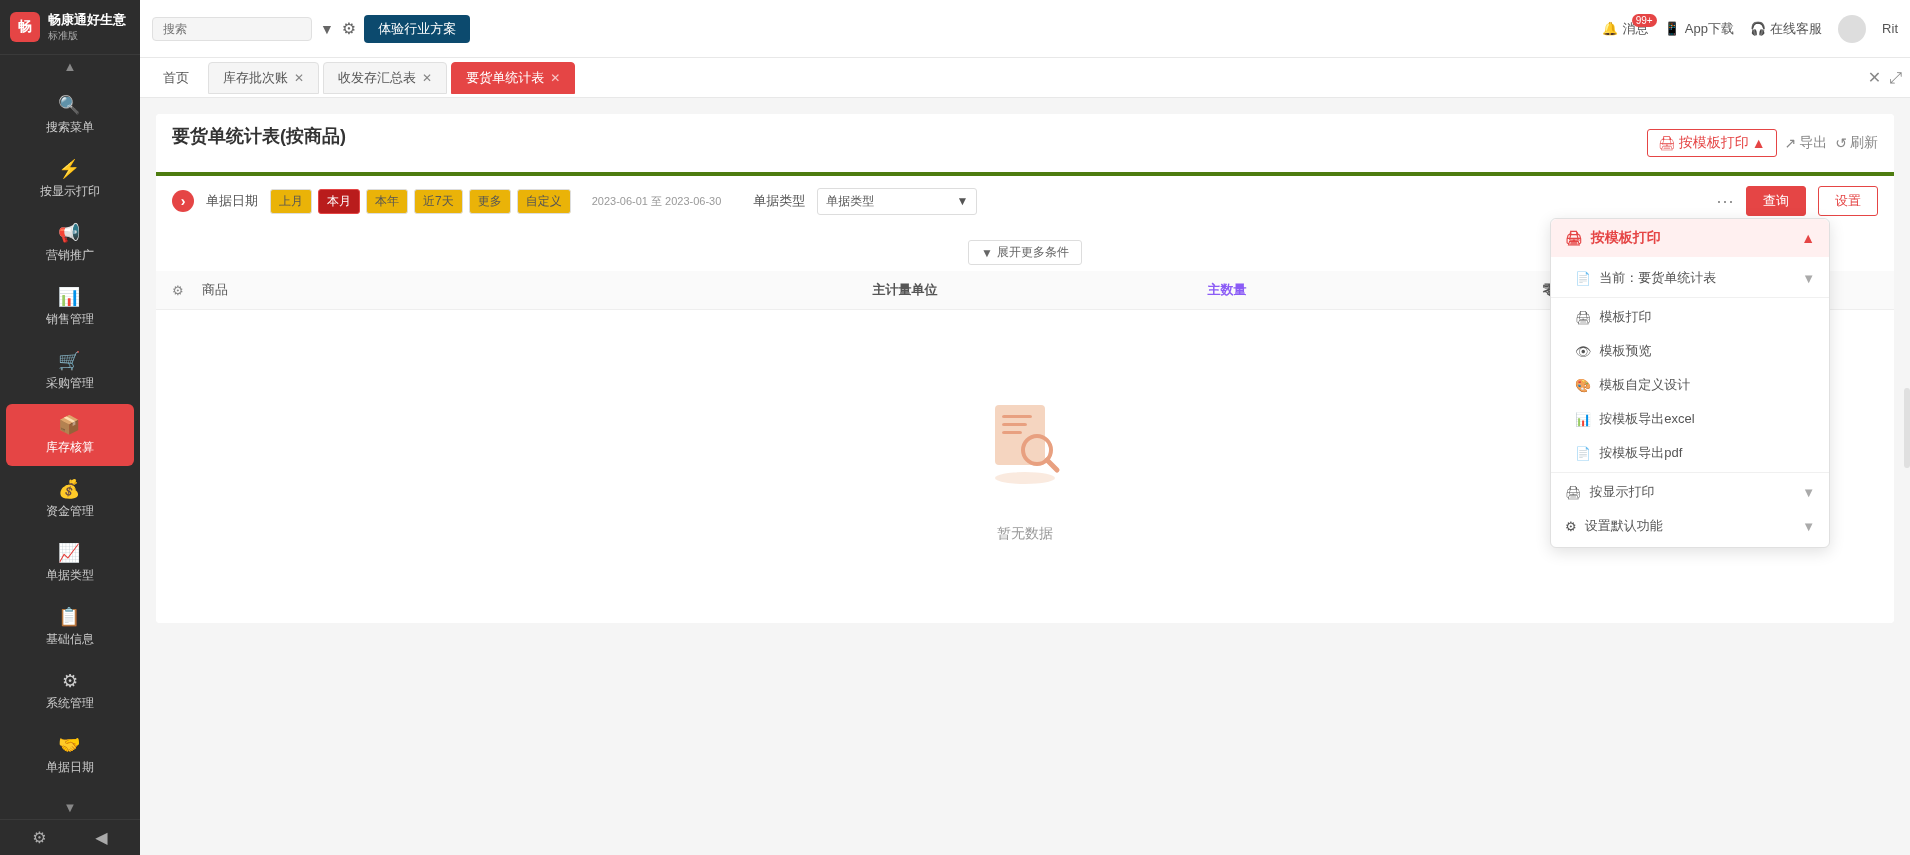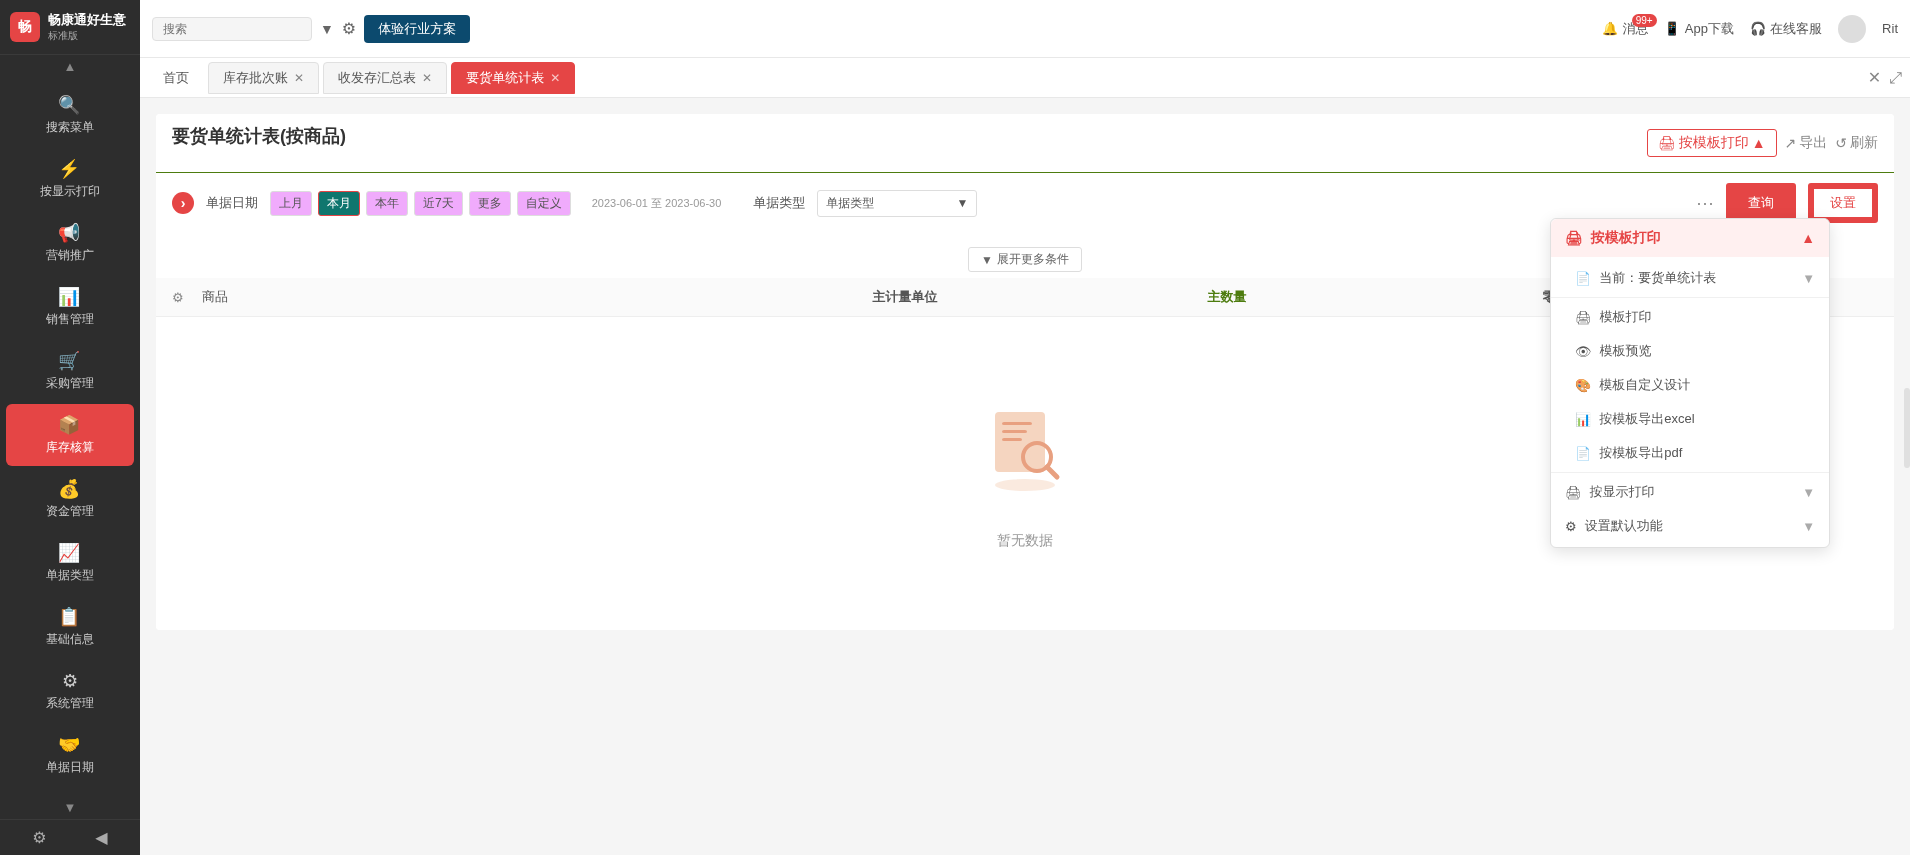--- a/index.html
+++ b/index.html
@@ -264,24 +264,24 @@
       align-items: center;
       gap: 6px;
     }
     .date-btn {
       padding: 3px 8px;
       border: 1px solid #ddd;
       border-radius: 3px;
       cursor: pointer;
       font-size: 12px;
       color: #555;
-      background: #f0abfc;
+      background: #eab308;
     }
     .date-btn.active {
-      background: #0f766e;
+      background: #b91c1c;
       color: white;
       border-color: #e54545;
     }
     .date-range { font-size: 11px; color: #999; margin-left: 15px; }
     .filter-select {
       border: 1px solid #ddd;
       border-radius: 3px;
       padding: 4px 8px;
       font-size: 12px;
       color: #555;
@@ -305,21 +305,21 @@
       cursor: pointer;
       font-size: 12px;
       border: 1px solid #ddd;
       border-radius: 3px;
       padding: 3px 12px;
       background: white;
     }
     .action-btn {
       padding: 5px 16px;
       border-radius: 3px;
-      border: 6px solid #4c1d95;
+      border: 1px solid #4c1d95;
       cursor: pointer;
       font-size: 13px;
       background: white;
       color: #555;
     }
     .action-btn.primary {
       background: #e54545;
       color: white;
       border-color: #e54545;
     }
@@ -331,21 +331,21 @@
     .table-header {
       display: flex;
       align-items: center;
       background: #fafafa;
       border-bottom: 1px solid #eee;
       padding: 10px 16px;
     }
     .col-settings { width: 30px; color: #888; cursor: pointer; }
     .col-product { flex: 2; font-weight: normal; color: #555; font-size: 13px; }
     .col-unit { flex: 1; font-weight: bold; color: #555; font-size: 13px; }
-    .col-qty { flex: 1; font-weight: bold; color: #4d7c0f; font-size: 13px; }
+    .col-qty { flex: 1; font-weight: bold; color: #8b5cf6; font-size: 13px; }
     .col-amount { flex: 1; font-weight: bold; color: #555; font-size: 13px; }
 
     
     .empty-state {
       display: flex;
       flex-direction: column;
       align-items: center;
       padding: 80px 0;
       background: white;
     }
@@ -431,21 +431,21 @@
       background: white;
       border-radius: 4px;
       overflow: hidden;
       position: relative;
     }
     .page-top-bar {
       display: flex;
       align-items: center;
       justify-content: space-between;
       padding: 10px 16px;
-      border-bottom: 1px solid #4d7c0f;
+      border-bottom: 4px solid #4d7c0f;
       background: white;
     }
     .top-bar-actions {
       display: flex;
       align-items: center;
       gap: 8px;
     }
     .icon-btn {
       cursor: pointer;
       color: #888;

